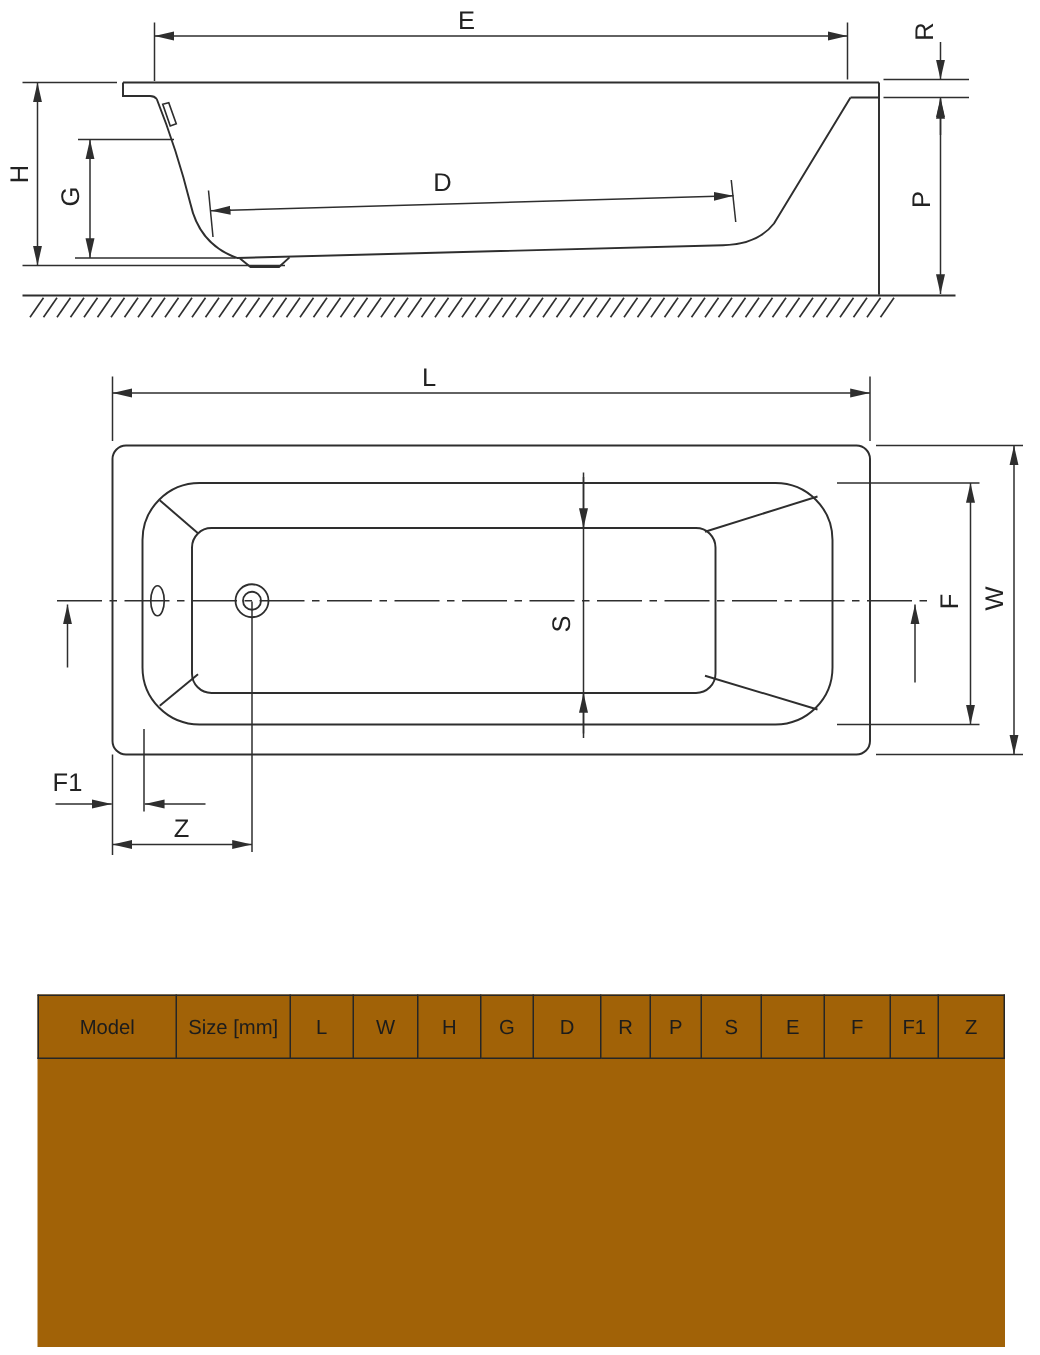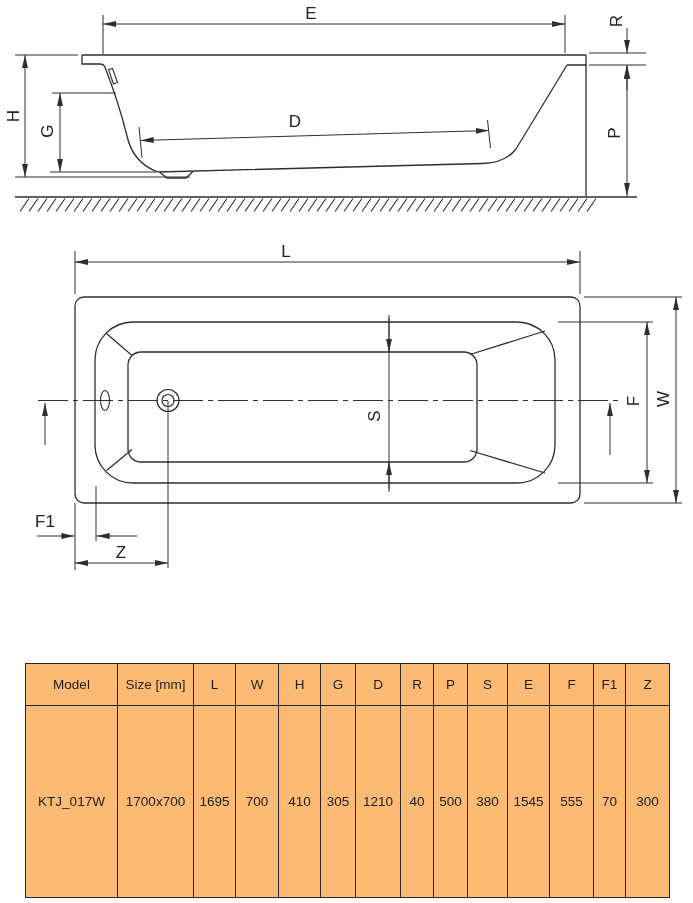--- a/index.html
+++ b/index.html
@@ -1,21 +1,21 @@
 <!DOCTYPE html>
 <html><head>
 <meta charset="utf-8">
 <style>
   html,body{margin:0;padding:0;background:#ffffff;}
   #page{position:relative;width:693px;height:903px;background:#ffffff;overflow:hidden;
         font-family:"Liberation Sans",sans-serif;}
   #drawing{position:absolute;left:0;top:0;}
   .dim-label{font-family:"Liberation Sans",sans-serif;font-size:17px;fill:#222;}
   #spec-table{position:absolute;left:25px;top:663px;width:644px;height:235px;
-      border-collapse:collapse;table-layout:fixed;background:#fdba74;}
+      border-collapse:collapse;table-layout:fixed;background:#a16207;}
   #spec-table th,#spec-table td{
       border:1.6px solid #262626;text-align:center;vertical-align:middle;
       font-size:13.5px;font-weight:normal;color:#1c1c1c;padding:0;height:38px;
       white-space:nowrap;overflow:hidden;}
   #spec-table thead th{height:41px;}
 </style>
 </head>
 <body>
 
 <div id="page">
@@ -259,32 +259,16 @@
           <th>R</th>
           <th>P</th>
           <th>S</th>
           <th>E</th>
           <th>F</th>
           <th>F1</th>
           <th>Z</th>
         </tr>
     </thead>
     <tbody>
-        <tr>
-          <td>KTJ_017W</td>
-          <td>1700x700</td>
-          <td>1695</td>
-          <td>700</td>
-          <td>410</td>
-          <td>305</td>
-          <td>1210</td>
-          <td>40</td>
-          <td>500</td>
-          <td>380</td>
-          <td>1545</td>
-          <td>555</td>
-          <td>70</td>
-          <td>300</td>
-        </tr>
       </tbody>
   </table>
 
 </div>
 
 </body></html>

